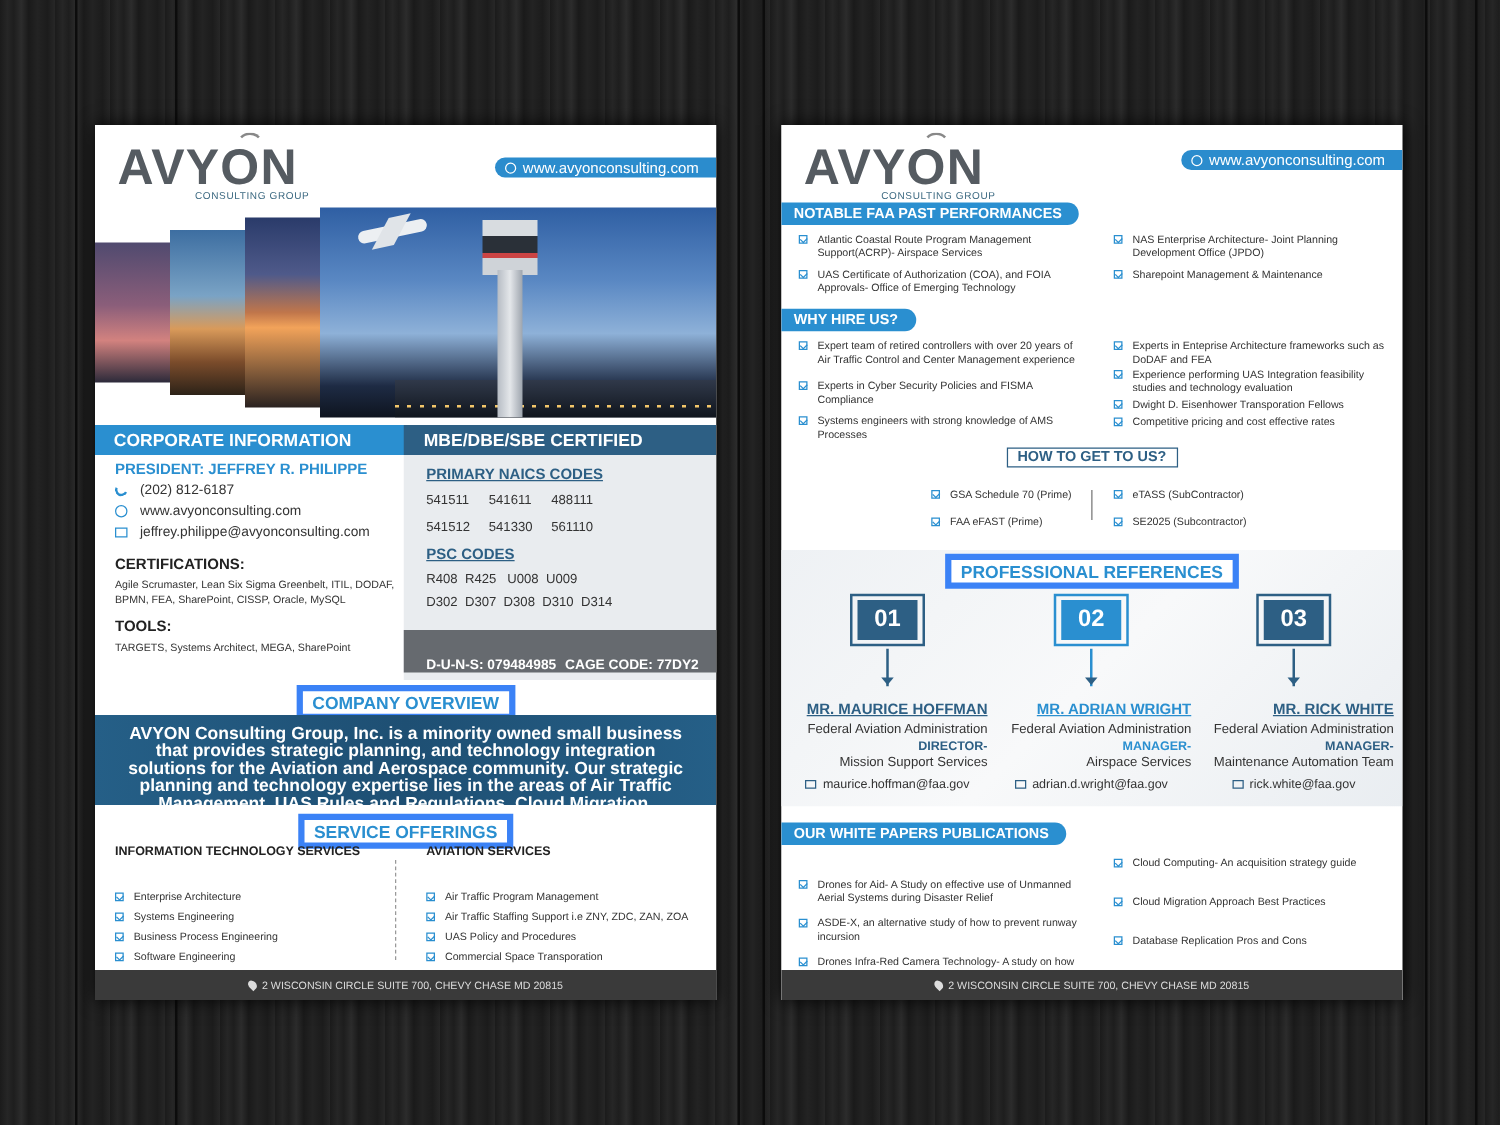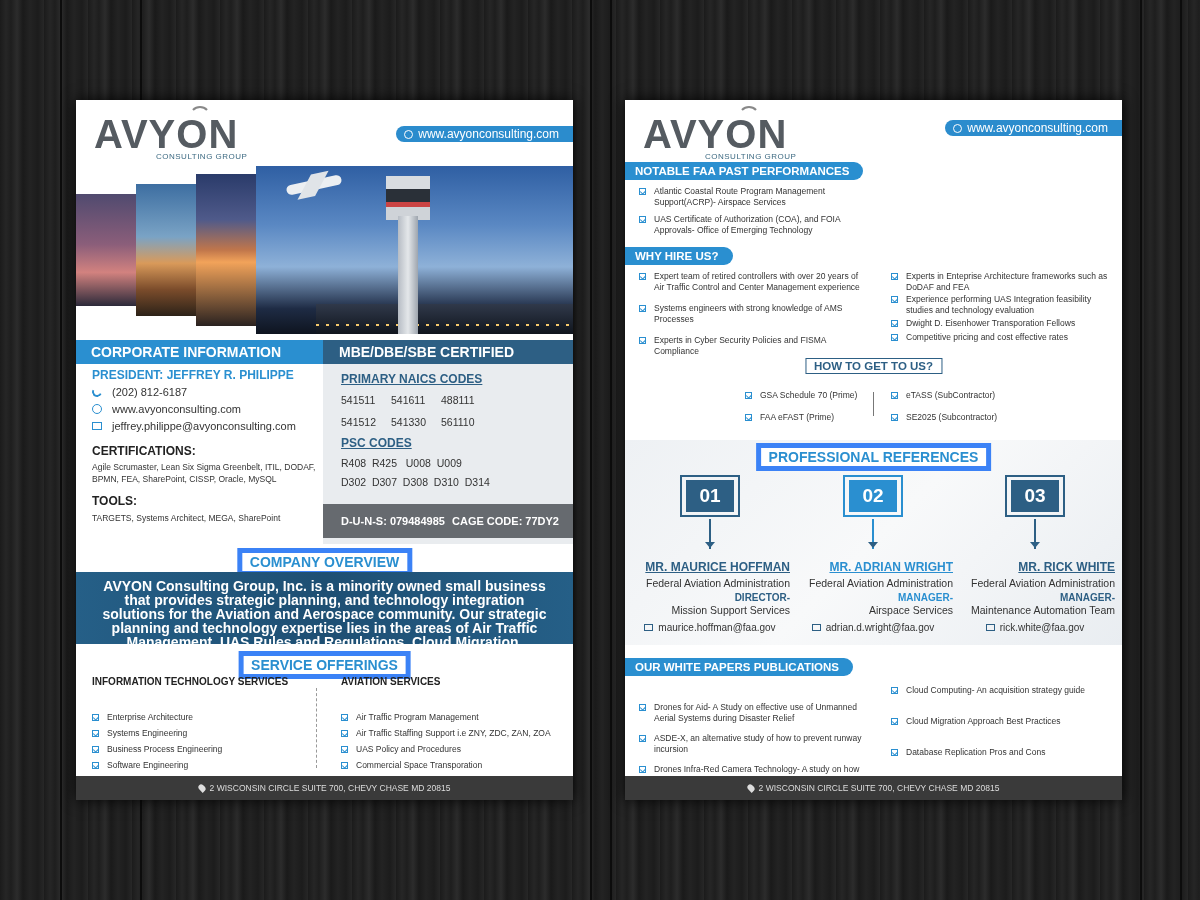--- a/index.html
+++ b/index.html
@@ -28,21 +28,21 @@
 .tower .cab{position:absolute;left:0;top:0;width:44px;height:44px;background:linear-gradient(180deg,#d8dce0 0,#d8dce0 30%,#2a3038 30%,#2a3038 60%,#c44 60%,#c44 70%,#cfd3d8 70%)}
 .plane{position:absolute;left:30px;top:14px;width:56px;height:10px;background:#eceff2;border-radius:6px;transform:rotate(-12deg)}
 .plane:after{content:"";position:absolute;left:18px;top:-6px;width:18px;height:22px;background:#e0e4e8;transform:skewX(-40deg)}
 .build{position:absolute;left:60px;bottom:0;width:257px;height:30px;background:linear-gradient(180deg,#30394a,#10151d)}
 .lightrow{position:absolute;left:0;bottom:8px;width:100%;height:2px;background:repeating-linear-gradient(90deg,#f3c76a 0,#f3c76a 3px,transparent 3px,transparent 10px)}
 .p1mid{position:absolute;top:240px;left:0;width:497px;height:198px;background:#fff}
 .ci-head{position:absolute;left:0;top:0;width:250px;height:24px;background:#2a8fd0;color:#fff;font-weight:bold;font-size:14px;padding-left:15px;line-height:24px}
 .mbe-head{position:absolute;left:247px;top:0;width:250px;height:24px;background:#2d5f84;color:#fff;font-weight:bold;font-size:14px;padding-left:16px;line-height:24px}
 .ci-body{position:absolute;left:0;top:24px;width:247px;height:174px;background:#fff}
 .mbe-body{position:absolute;left:247px;top:24px;width:250px;height:180px;background:#e9ecef}
-.duns{position:absolute;left:247px;top:164px;width:250px;height:34px;background:#666a6f;color:#fff;font-size:11px;font-weight:bold;display:flex;justify-content:space-between;align-items:center;padding:0 14px 0 18px}
+.duns{position:absolute;left:247px;top:164px;width:250px;height:34px;background:#666a6f;color:#fff;font-size:11px;font-weight:bold;display:flex;justify-content:space-between;align-items:flex-end;padding:0 14px 0 18px}
 .pres{font-size:12px;font-weight:bold;color:#2a8fd0;position:absolute;left:16px;top:4px}
 .crow{position:absolute;left:16px;font-size:11px;color:#333;display:flex;align-items:center;gap:10px}
 .ic{width:10px;height:10px;display:inline-block;position:relative}
 .ic.phone{border:2px solid #2a8fd0;border-right-color:transparent;border-top-color:transparent;border-radius:50%;transform:rotate(-20deg)}
 .ic.globe{border:1.5px solid #2a8fd0;border-radius:50%}
 .ic.mail{border:1.5px solid #2a8fd0;height:8px}
 .sec-h{position:absolute;left:16px;font-size:12px;font-weight:bold;color:#222}
 .sec-t{position:absolute;left:16px;font-size:8.5px;color:#333;line-height:12px;width:225px}
 .mbe-body .sub-h{position:absolute;left:18px;font-size:12px;font-weight:bold;color:#2d5f84;text-decoration:underline}
 .naics{position:absolute;left:18px;top:44px;width:150px;display:grid;grid-template-columns:repeat(3,50px);row-gap:10px;font-size:10.5px;color:#333}
@@ -231,34 +231,44 @@
   <div class="list2" style="left:14px;top:86px;width:220px">
     <div class="it">
         <span class="chk"></span>
         <span>Atlantic Coastal Route Program Management Support(ACRP)- Airspace Services</span>
       </div>
     <div class="it">
         <span class="chk"></span>
         <span>UAS Certificate of Authorization (COA), and FOIA Approvals- Office of Emerging Technology</span>
       </div>
   </div>
+  <div class="list2" style="left:266px;top:86px;width:210px">
+    <div class="it">
+        <span class="chk"></span>
+        <span>NAS Enterprise Architecture- Joint Planning Development  Office (JPDO)</span>
+      </div>
+    <div class="it">
+        <span class="chk"></span>
+        <span>Sharepoint Management &amp; Maintenance</span>
+      </div>
+  </div>
 
   <div class="blue-tab" style="top:147px">WHY HIRE US?</div>
   <div class="list2" style="left:14px;top:171px;width:225px">
     <div class="it" style="margin-bottom:10px">
         <span class="chk"></span>
         <span>Expert team of retired controllers with over 20 years of Air Traffic Control and Center Management experience</span>
       </div>
+    <div class="it">
+        <span class="chk"></span>
+        <span>Experts in Cyber Security Policies and FISMA Compliance</span>
+      </div>
     <div class="it" style="margin-bottom:10px">
         <span class="chk"></span>
         <span>Systems engineers with strong knowledge of AMS Processes</span>
-      </div>
-    <div class="it">
-        <span class="chk"></span>
-        <span>Experts in Cyber Security Policies and FISMA Compliance</span>
       </div>
   </div>
   <div class="list2" style="left:266px;top:171px;width:220px">
     <div class="it" style="margin-bottom:1px">
         <span class="chk"></span>
         <span>Experts in Enteprise Architecture frameworks such as DoDAF and FEA</span>
       </div>
     <div class="it" style="margin-bottom:2px">
         <span class="chk"></span>
         <span>Experience performing UAS Integration feasibility studies and technology evaluation</span>

